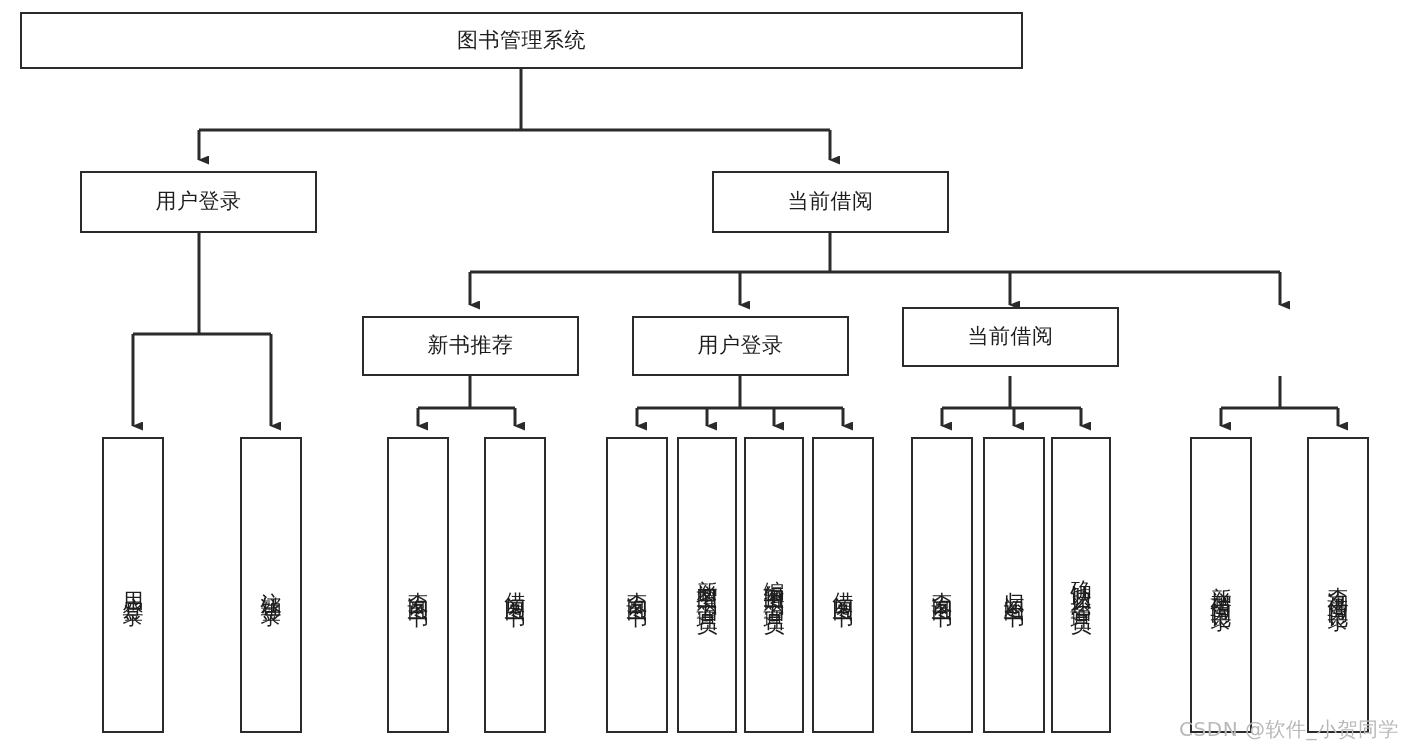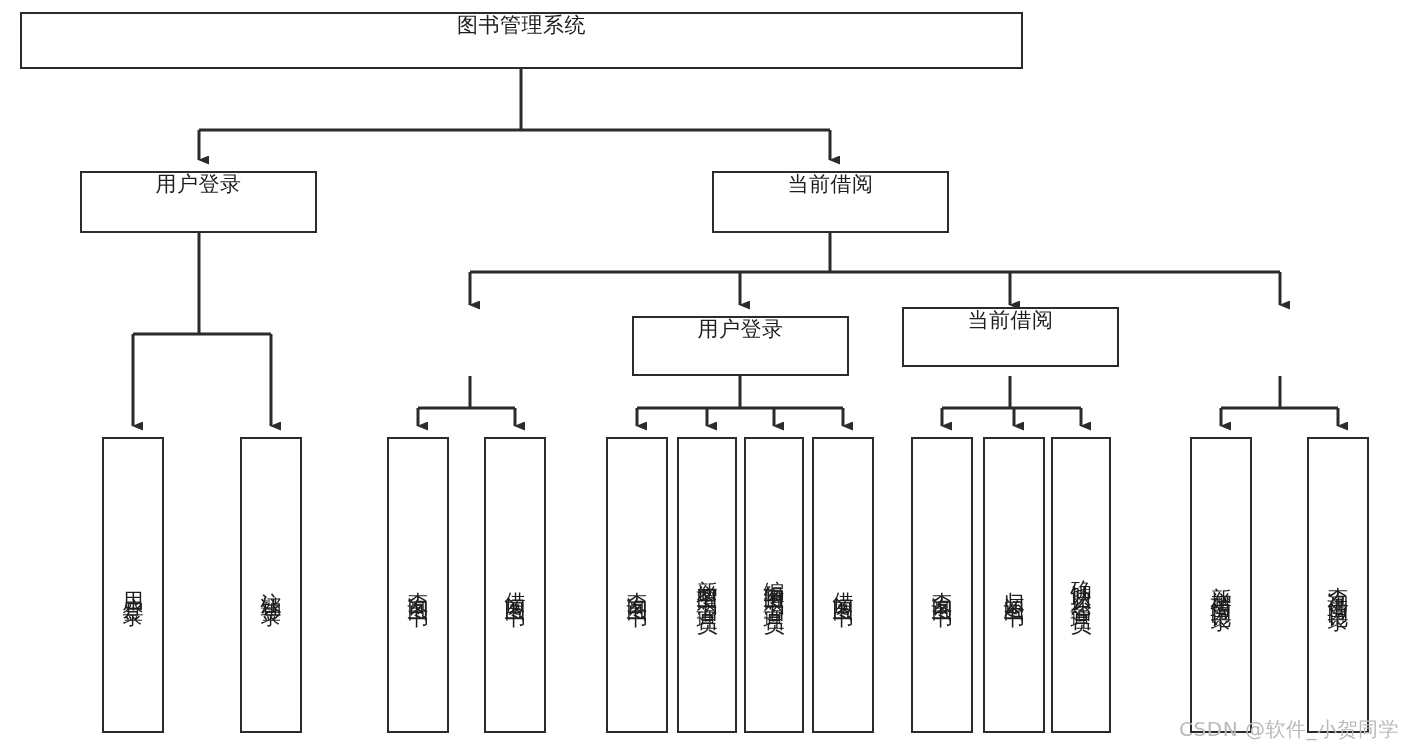--- a/index.html
+++ b/index.html
@@ -23,20 +23,21 @@
     top: 0;
     width: 1405px;
     height: 747px;
   }
   .node-box {
     position: absolute;
     box-sizing: border-box;
     background: #ffffff;
     border: 2.5px solid #2b2b2b;
     display: flex;
+    align-items: center;
     justify-content: center;
     overflow: hidden;
   }
   .node-label-h {
     font-size: 21px;
     color: #1d1d1d;
     line-height: 1.1;
     letter-spacing: 0.5px;
     white-space: nowrap;
     text-align: center;
@@ -124,20 +125,23 @@
     <span class="node-label-h">图书管理系统</span>
   </div>
 
   <div class="node-box" id="l2-0" style="left: 80px; top: 171px; width: 237px; height: 62px;">
     <span class="node-label-h">用户登录</span>
   </div>
   <div class="node-box" id="l2-1" style="left: 712px; top: 171px; width: 237px; height: 62px;">
     <span class="node-label-h">当前借阅</span>
   </div>
 
+  <div class="node-box" id="l3-0" style="left: 362px; top: 316px; width: 217px; height: 60px;">
+    <span class="node-label-h">新书推荐</span>
+  </div>
   <div class="node-box" id="l3-1" style="left: 632px; top: 316px; width: 217px; height: 60px;">
     <span class="node-label-h">用户登录</span>
   </div>
   <div class="node-box" id="l3-2" style="left: 902px; top: 296px; width: 217px; height: 60px; margin-top: 11px;">
     <span class="node-label-h">当前借阅</span>
   </div>
 
   <div class="node-box" id="leaf-0" style="left: 102px; top: 437px; width: 62px; height: 296px;">
     <span class="node-label-v">用户登录</span>
   </div>

